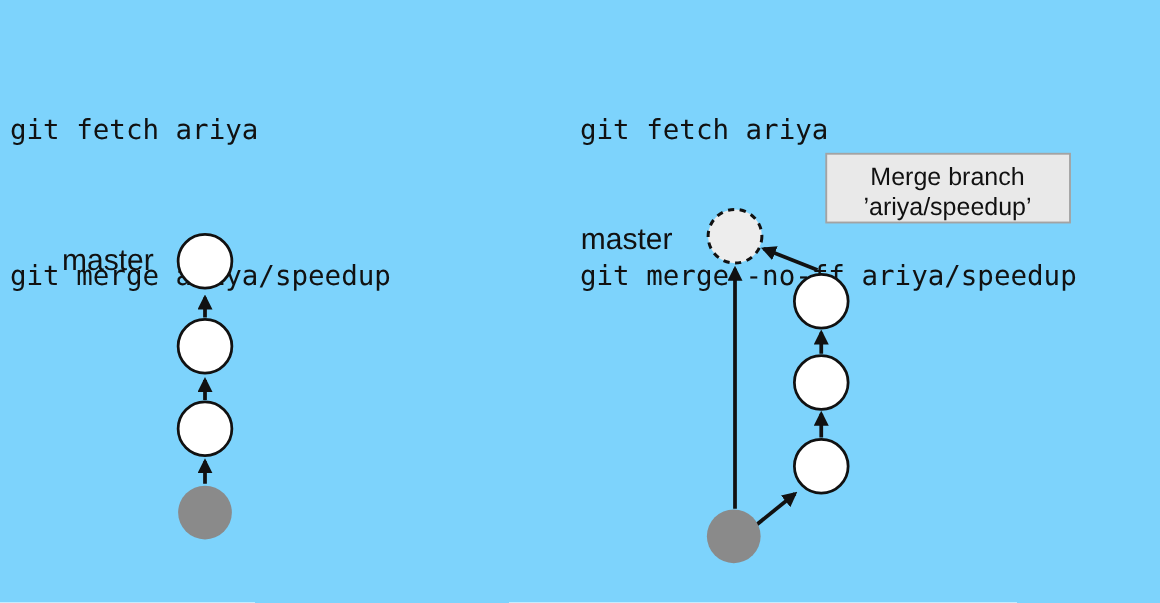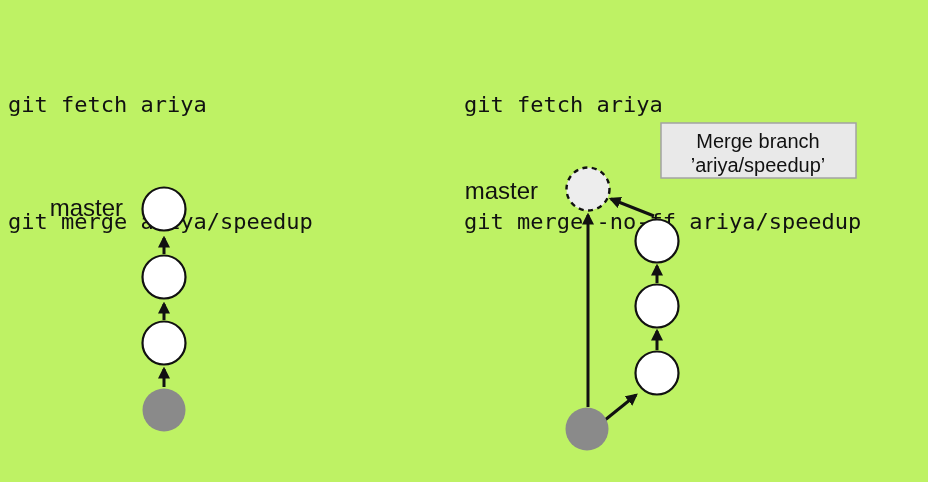--- a/index.html
+++ b/index.html
@@ -4,21 +4,21 @@
 <style>
   html, body {
     margin: 0;
     padding: 0;
     background: #ffffff;
   }
   .canvas {
     position: relative;
     width: 928px;
     height: 482px;
-    background: #bef264;
+    background: #7dd3fc;
     overflow: hidden;
     font-family: "Liberation Sans", sans-serif;
   }
   .commands {
     position: absolute;
     top: 7px;
     font-family: "DejaVu Sans Mono", monospace;
     font-size: 22px;
     line-height: 39px;
     color: #111111;

